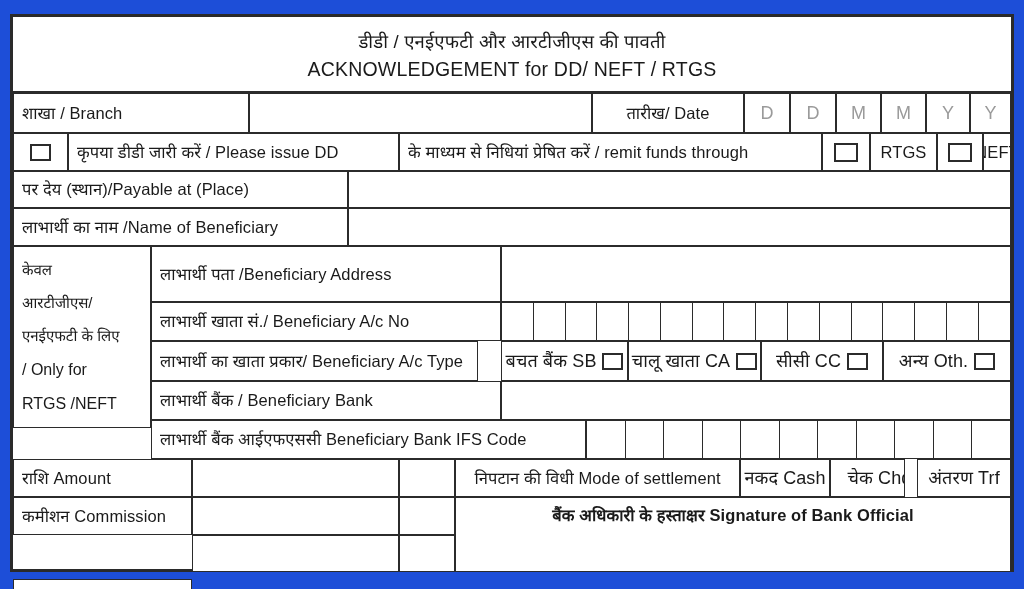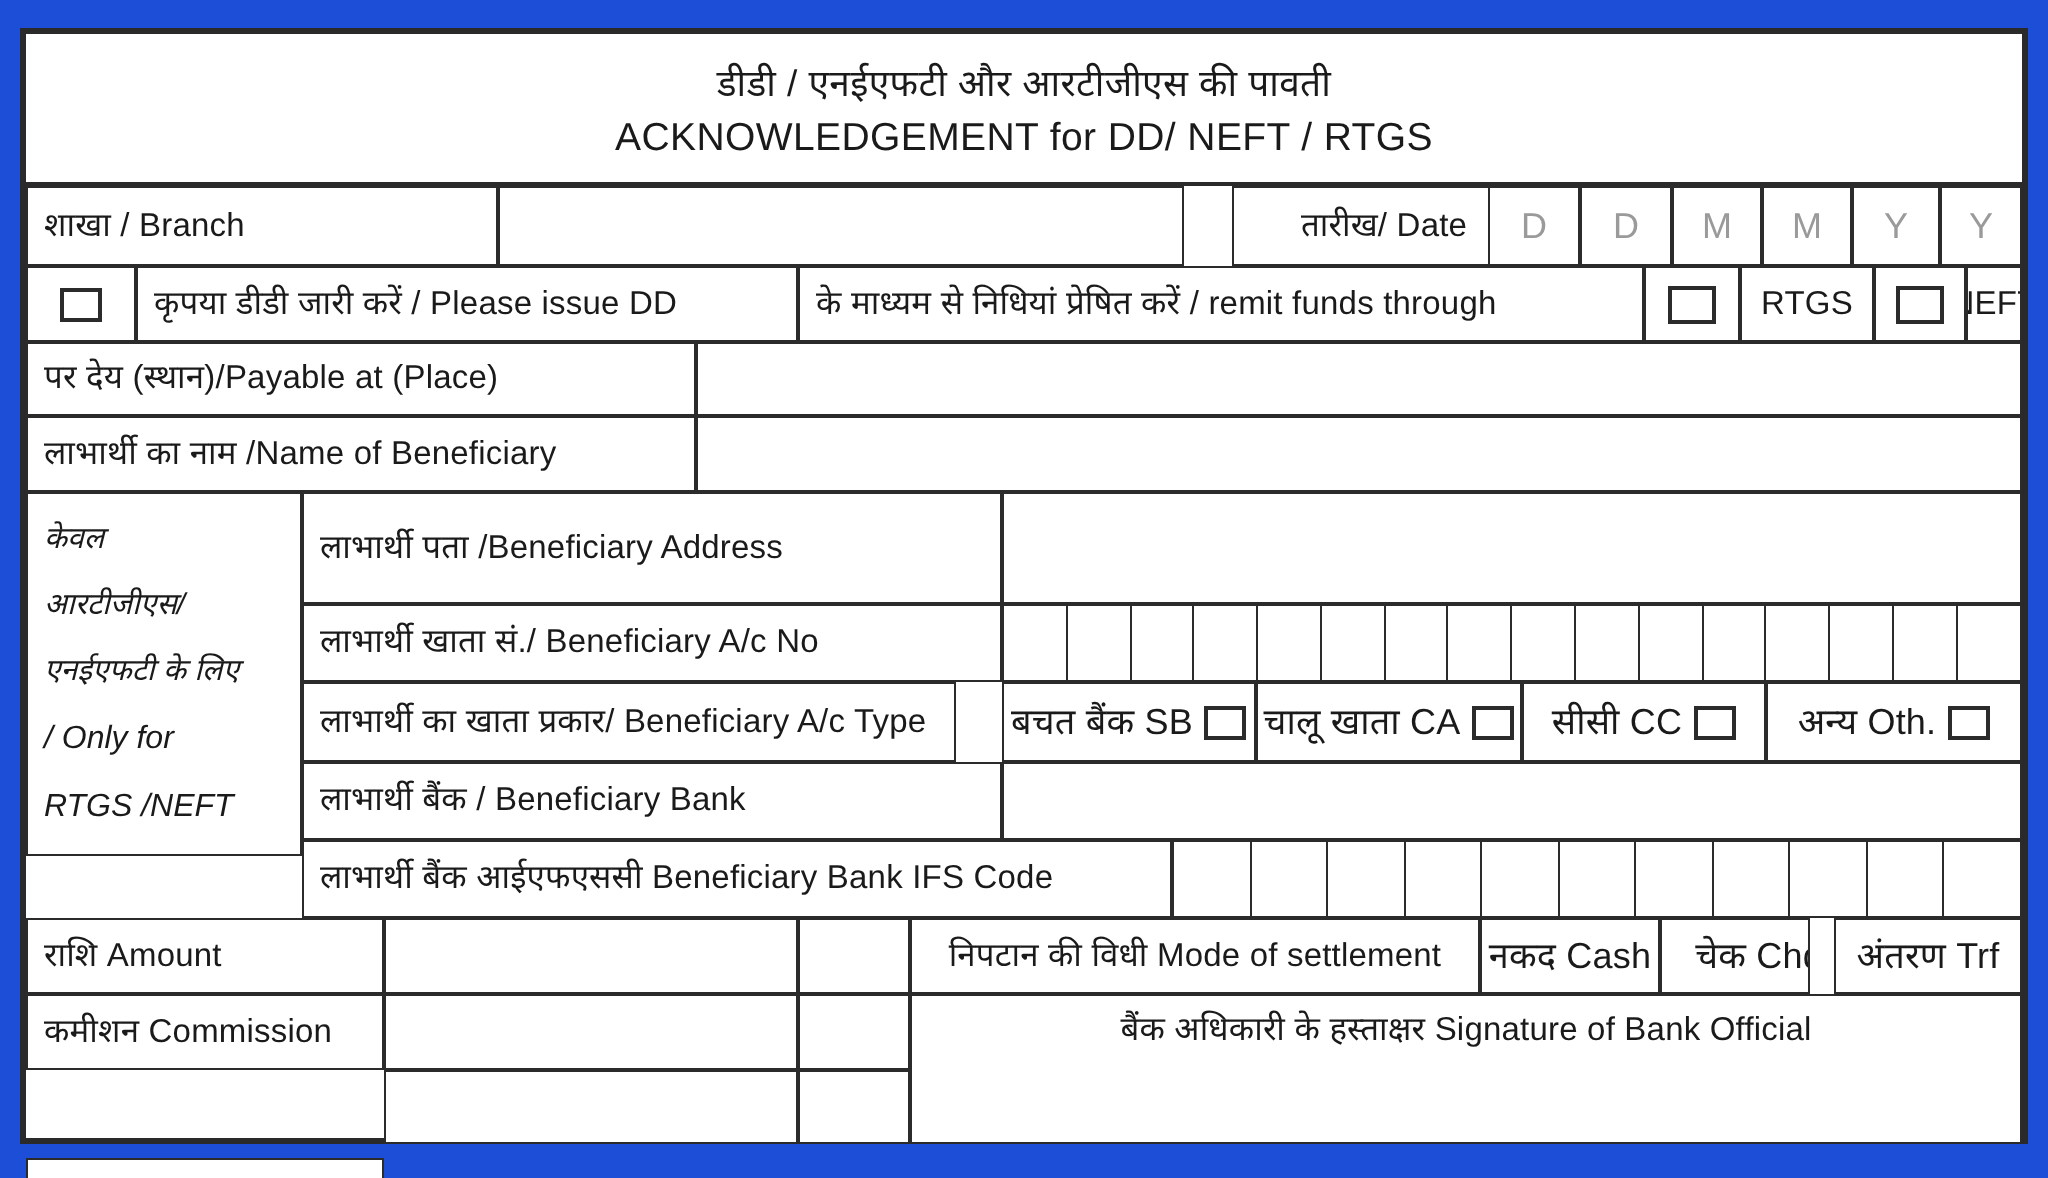--- a/index.html
+++ b/index.html
@@ -136,21 +136,21 @@
       <div class="title-hi">डीडी / एनईएफटी और आरटीजीएस की पावती</div>
       <div class="title-en">ACKNOWLEDGEMENT for DD/ NEFT / RTGS</div>
     </div>
 
     <div class="cell pad" style="left:0px; top:76px; width:236px; height:40px;">
       <span class="label">शाखा  / Branch</span>
     </div>
     <div class="cell pad" style="left:236px; top:76px; width:343px; height:40px;">
       <span class="label"></span>
     </div>
-    <div class="cell center" style="left:579px; top:76px; width:152px; height:40px;margin-left:24px;">
+    <div class="cell center" style="left:579px; top:76px; width:152px; height:40px;">
       <span class="label">तारीख/ Date</span>
     </div>
     <div class="cell center" style="left:731px; top:76px; width:46px; height:40px;">
       <span class="date-ph">D</span>
     </div>
     <div class="cell center" style="left:777px; top:76px; width:46px; height:40px;">
       <span class="date-ph">D</span>
     </div>
     <div class="cell center" style="left:823px; top:76px; width:45px; height:40px;">
       <span class="date-ph">M</span>
@@ -194,21 +194,21 @@
       <span class="label"></span>
     </div>
 
     <div class="cell pad" style="left:0px; top:191px; width:335px; height:38px;">
       <span class="label">लाभार्थी का नाम /Name of Beneficiary</span>
     </div>
     <div class="cell pad" style="left:335px; top:191px; width:663px; height:38px;">
       <span class="label"></span>
     </div>
 
-    <div class="only-block" style="left:0px; top:229px; width:138px; height:182px;font-style:italic;">
+    <div class="only-block" style="left:0px; top:229px; width:138px; height:182px;">
       <div class="only-line hindi">केवल</div>
       <div class="only-line hindi">आरटीजीएस/</div>
       <div class="only-line hindi">एनईएफटी के लिए</div>
       <div class="only-line">/ Only for</div>
       <div class="only-line">RTGS /NEFT</div>
     </div>
 
     <div class="cell pad" style="left:138px; top:229px; width:350px; height:56px;">
       <span class="label">लाभार्थी पता /Beneficiary Address</span>
     </div>
@@ -326,18 +326,18 @@
     <div class="cell center" style="left:727px; top:442px; width:90px; height:38px;">
       <span class="label sm">नकद Cash</span>
     </div>
     <div class="cell center" style="left:817px; top:442px; width:75px; height:38px;padding-left:24px;">
       <span class="label sm">चेक Chq</span>
     </div>
     <div class="cell center" style="left:904px; top:442px; width:94px; height:38px;">
       <span class="label sm">अंतरण Trf</span>
     </div>
 
-    <div class="cell sig-cell" style="left:442px; top:480px; width:556px; height:75px;">
+    <div class="cell sig-cell" style="left:442px; top:480px; width:556px; height:75px;font-weight:bold;">
       <span class="label">बैंक अधिकारी के हस्ताक्षर Signature of Bank Official</span>
     </div>
 
   </div>
 </div>
 
 </body></html>

